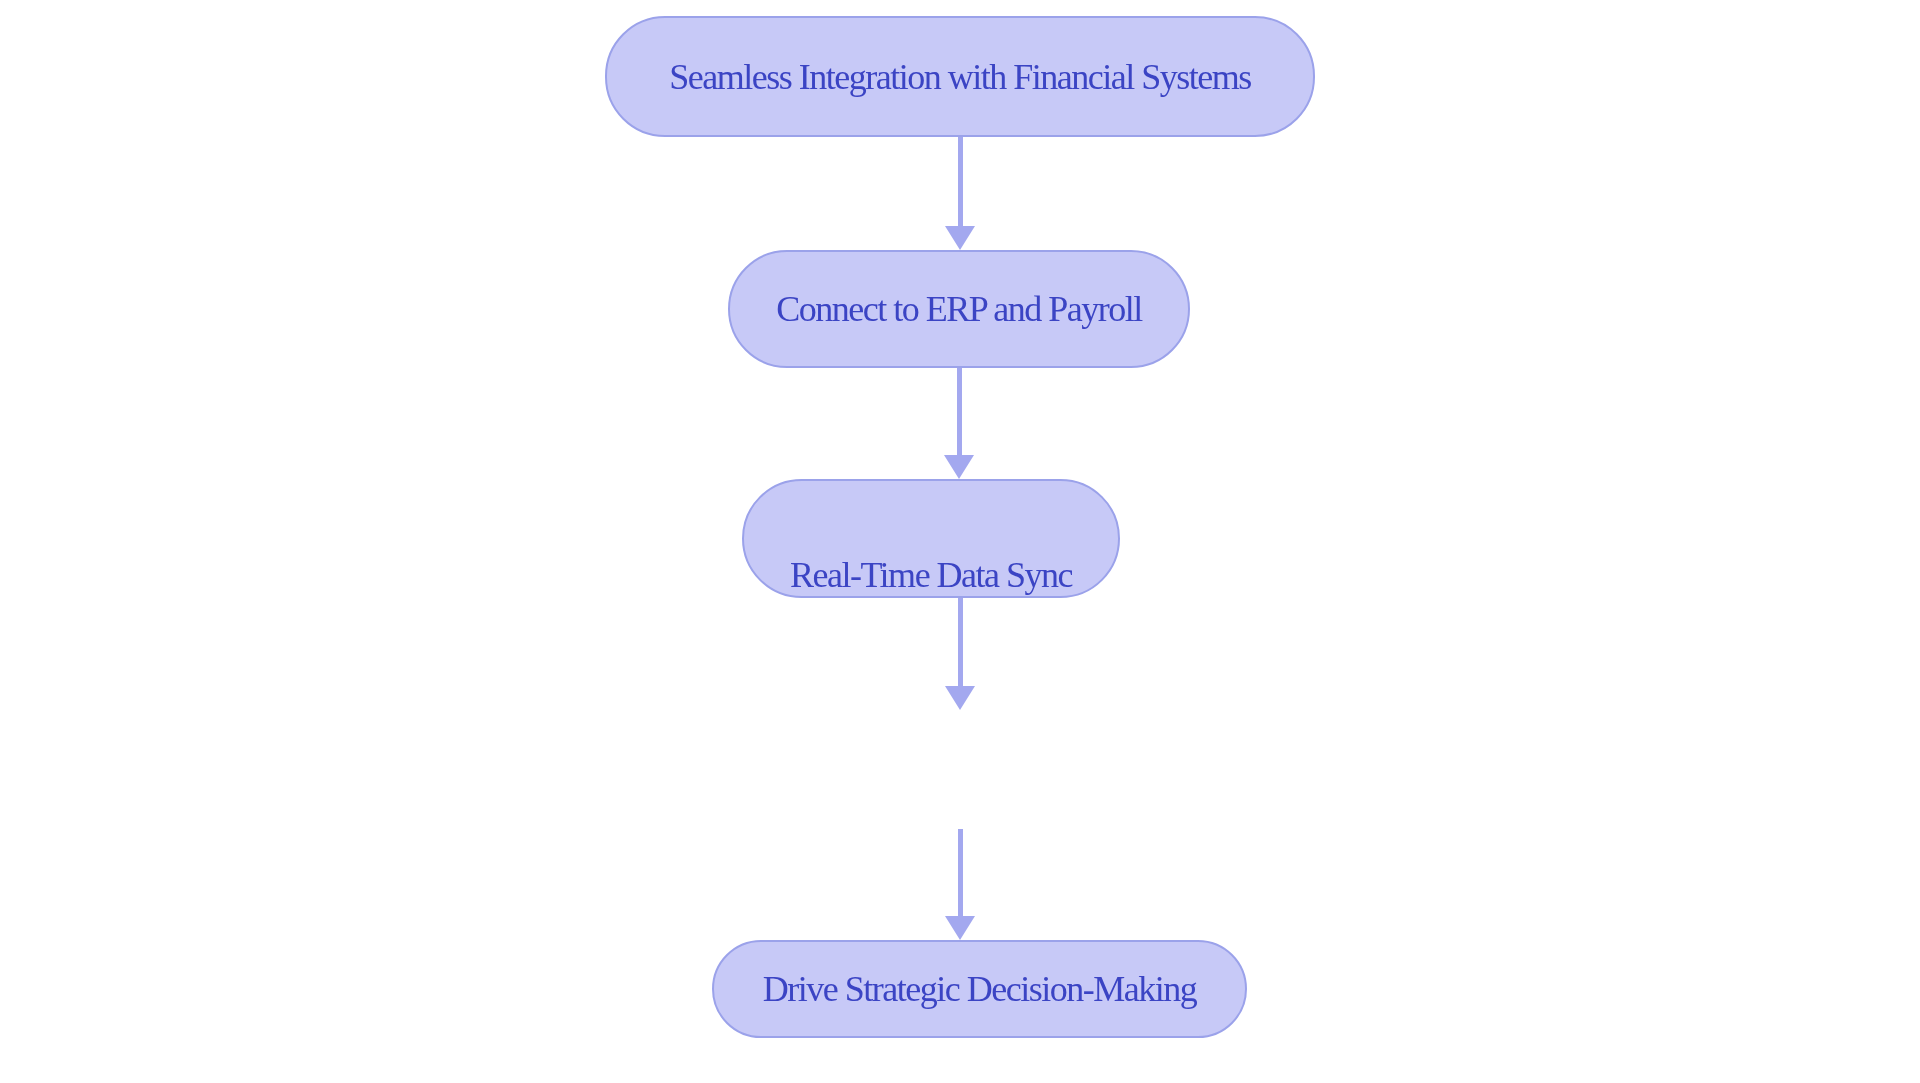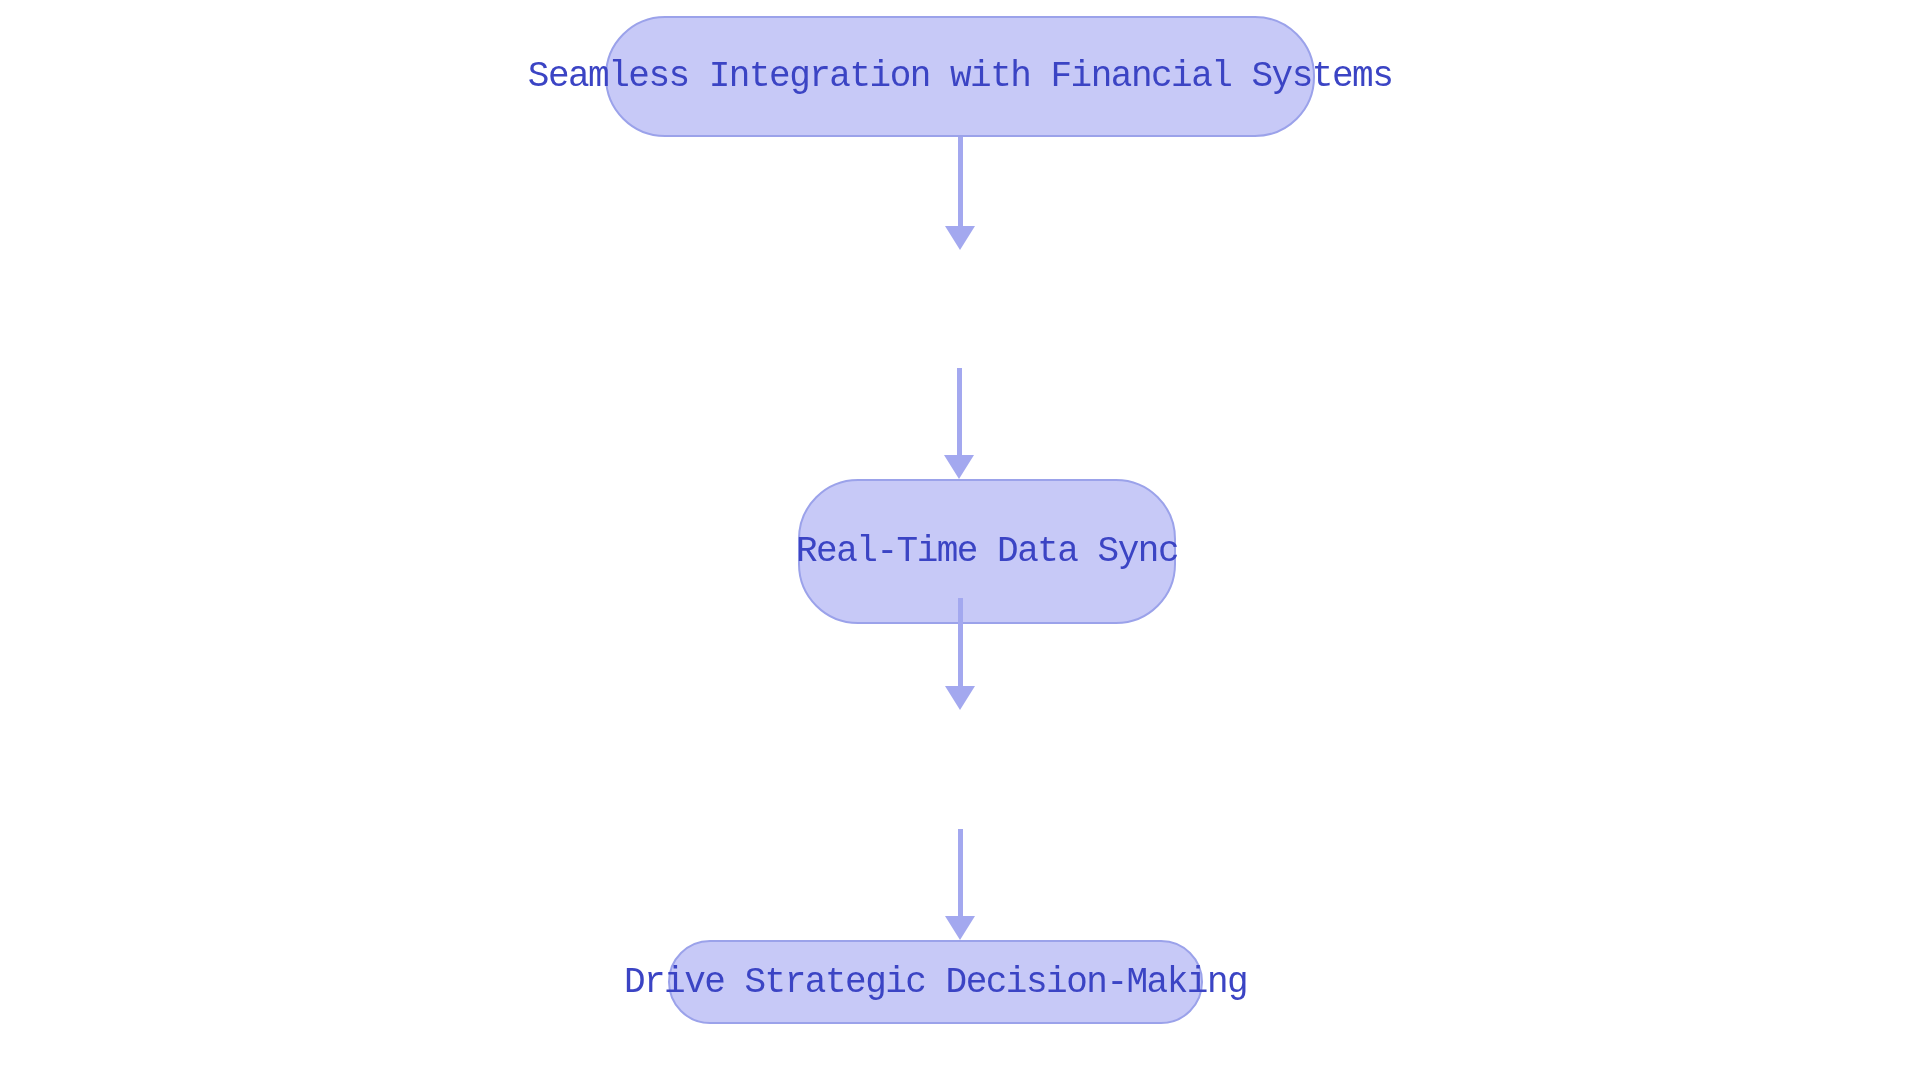--- a/index.html
+++ b/index.html
@@ -6,21 +6,21 @@
     margin: 0;
     padding: 0;
     background: #ffffff;
   }
   .canvas {
     position: relative;
     width: 1920px;
     height: 1083px;
     background: var(--page-bg, #ffffff);
     overflow: hidden;
-    font-family: Liberation Mono, monospace;
+    font-family: Liberation Serif, serif;
   }
   .flow-node {
     position: absolute;
     box-sizing: border-box;
     background: var(--node-fill, #c7c9f7);
     border: 2px solid var(--node-border, #9ba2ea);
     border-radius: 60px;
     display: flex;
     align-items: center;
     justify-content: center;
@@ -47,24 +47,27 @@
     border-top: 24px solid var(--arrow, #a3a8ef);
   }
 </style>
 </head>
 <body>
 
 <div class="canvas" id="canvas" style="--page-bg: #ffffff; --node-fill: #c7c9f7; --node-border: #9ba2ea; --node-text: #3b44c4; --arrow: #a3a8ef;">
     <div class="flow-node" style="left: 605px; top: 16px; width: 710px; height: 121px;">
       <span class="node-label">Seamless Integration with Financial Systems</span>
     </div>
-    <div class="flow-node" style="left: 798px; top: 479px; width: 378px; height: 145px;">
+    <div class="flow-node" style="left: 728px; top: 250px; width: 462px; height: 118px;">
+      <span class="node-label">Connect to ERP and Payroll</span>
+    </div>
+    <div class="flow-node" style="left: 742px; top: 479px; width: 378px; height: 119px; align-items: flex-end;">
       <span class="node-label">Real-Time Data Sync</span>
     </div>
-    <div class="flow-node" style="left: 668px; top: 940px; width: 535px; height: 84px;">
+    <div class="flow-node" style="left: 712px; top: 940px; width: 535px; height: 98px;">
       <span class="node-label">Drive Strategic Decision-Making</span>
     </div>
     <div class="edge-line" style="left: 957.5px; top: 137px; height: 91px;"></div>
     <div class="edge-head" style="left: 945px; top: 226px;"></div>
     <div class="edge-line" style="left: 956.5px; top: 368px; height: 89px;"></div>
     <div class="edge-head" style="left: 944px; top: 455px;"></div>
     <div class="edge-line" style="left: 957.5px; top: 598px; height: 90px;"></div>
     <div class="edge-head" style="left: 945px; top: 686px;"></div>
     <div class="edge-line" style="left: 957.5px; top: 829px; height: 89px;"></div>
     <div class="edge-head" style="left: 945px; top: 916px;"></div>

